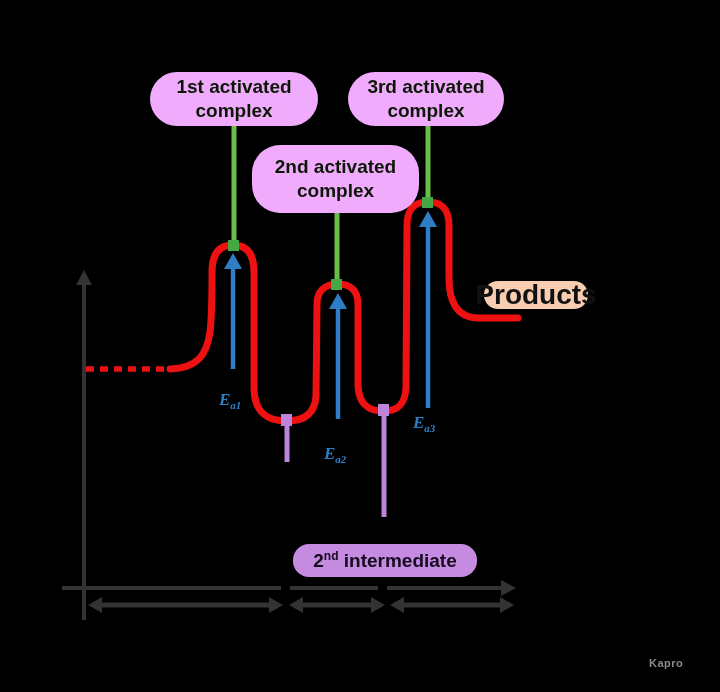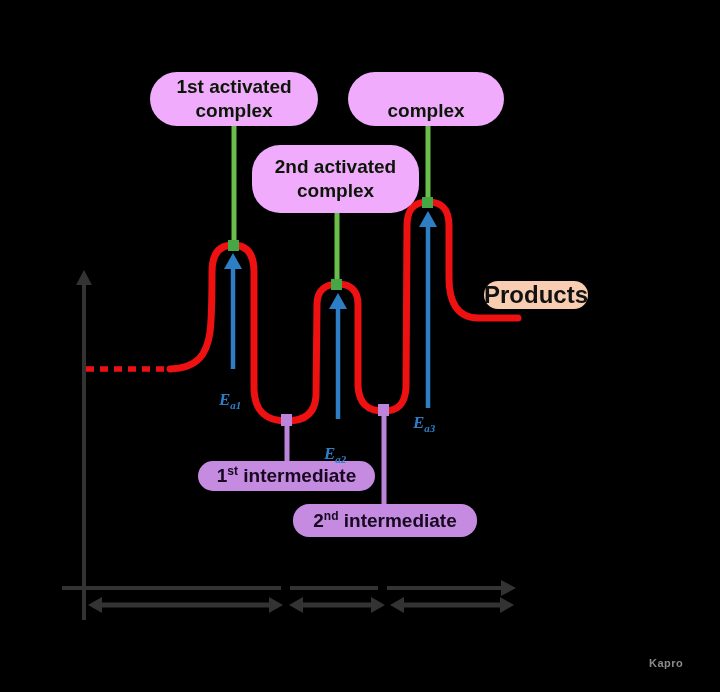--- a/index.html
+++ b/index.html
@@ -7,31 +7,31 @@
          font-family:"Liberation Sans", sans-serif;}
   .abs{position:absolute;}
   svg{position:absolute;left:0;top:0;}
 
   .title{left:0;top:14px;width:720px;text-align:center;color:#000;
          font-size:24px;font-weight:bold;letter-spacing:.5px;}
 
   .pill{display:flex;align-items:center;justify-content:center;text-align:center;
         font-weight:bold;box-sizing:border-box;}
   .pill.green{background:#f0abfc;color:#0c1607;border-radius:28px;font-size:19px;line-height:1.25;}
-  .pill.peach{background:#f9cdb2;color:#111;border-radius:16px;font-size:24px;}
+  .pill.peach{background:#f9cdb2;color:#111;border-radius:16px;font-size:28px;}
   .pill.purple{background:#c48be0;color:#17091f;border-radius:16px;font-size:19px;}
   .pill.purple sup{font-size:12px;}
 
   .g1{left:150px;top:72px;width:168px;height:54px;}
   .g2{left:252px;top:145px;width:167px;height:68px;}
   .g3{left:348px;top:72px;width:156px;height:54px;}
   .reactants{left:88px;top:328px;width:110px;height:32px;}
   .products{left:484px;top:281px;width:104px;height:28px;font-size:19px;}
   .i1{left:198px;top:461px;width:177px;height:30px;}
-  .i2{left:293px;top:504px;width:184px;height:33px;}
+  .i2{left:293px;top:544px;width:184px;height:33px;}
 
   .ea{color:#2e7ec5;font-weight:bold;font-style:italic;font-size:17px;
       font-family:"Liberation Serif", serif;}
   .ea sub{font-size:11px;font-style:italic;}
   .ea1{left:219px;top:366px;margin-top:24px;}
   .ea2{left:324px;top:444px;font-family:Liberation Serif, serif;}
   .ea3{left:413px;top:413px;}
 
   .axis-label{color:#000;font-weight:bold;}
   .ylabel{left:56px;top:236px;font-size:16px;line-height:1.15;}
@@ -131,29 +131,26 @@
 
   <div class="abs pill green g1">
     <span><span>1st activated</span><br>
     <span>complex</span></span>
   </div>
   <div class="abs pill green g2">
     <span><span>2nd activated</span><br>
     <span>complex</span></span>
   </div>
   <div class="abs pill green g3">
-    <span><br>
+    <span><span>3rd activated</span><br>
     <span>complex</span></span>
   </div>
 
   <div class="abs pill peach products">Products</div>
 
-  <div class="abs pill purple i1">
-    <span><span>1</span><sup>st</sup><span> intermediate</span></span>
-  </div>
   <div class="abs pill purple i2">
     <span><span>2</span><sup>nd</sup><span> intermediate</span></span>
   </div>
 
   <div class="abs ea ea1"><span>E</span><sub>a1</sub></div>
   <div class="abs ea ea2"><span>E</span><sub>a2</sub></div>
   <div class="abs ea ea3"><span>E</span><sub>a3</sub></div>
 
   <div class="abs step s1">Step 1</div>
   <div class="abs step s2">Step 2</div>

